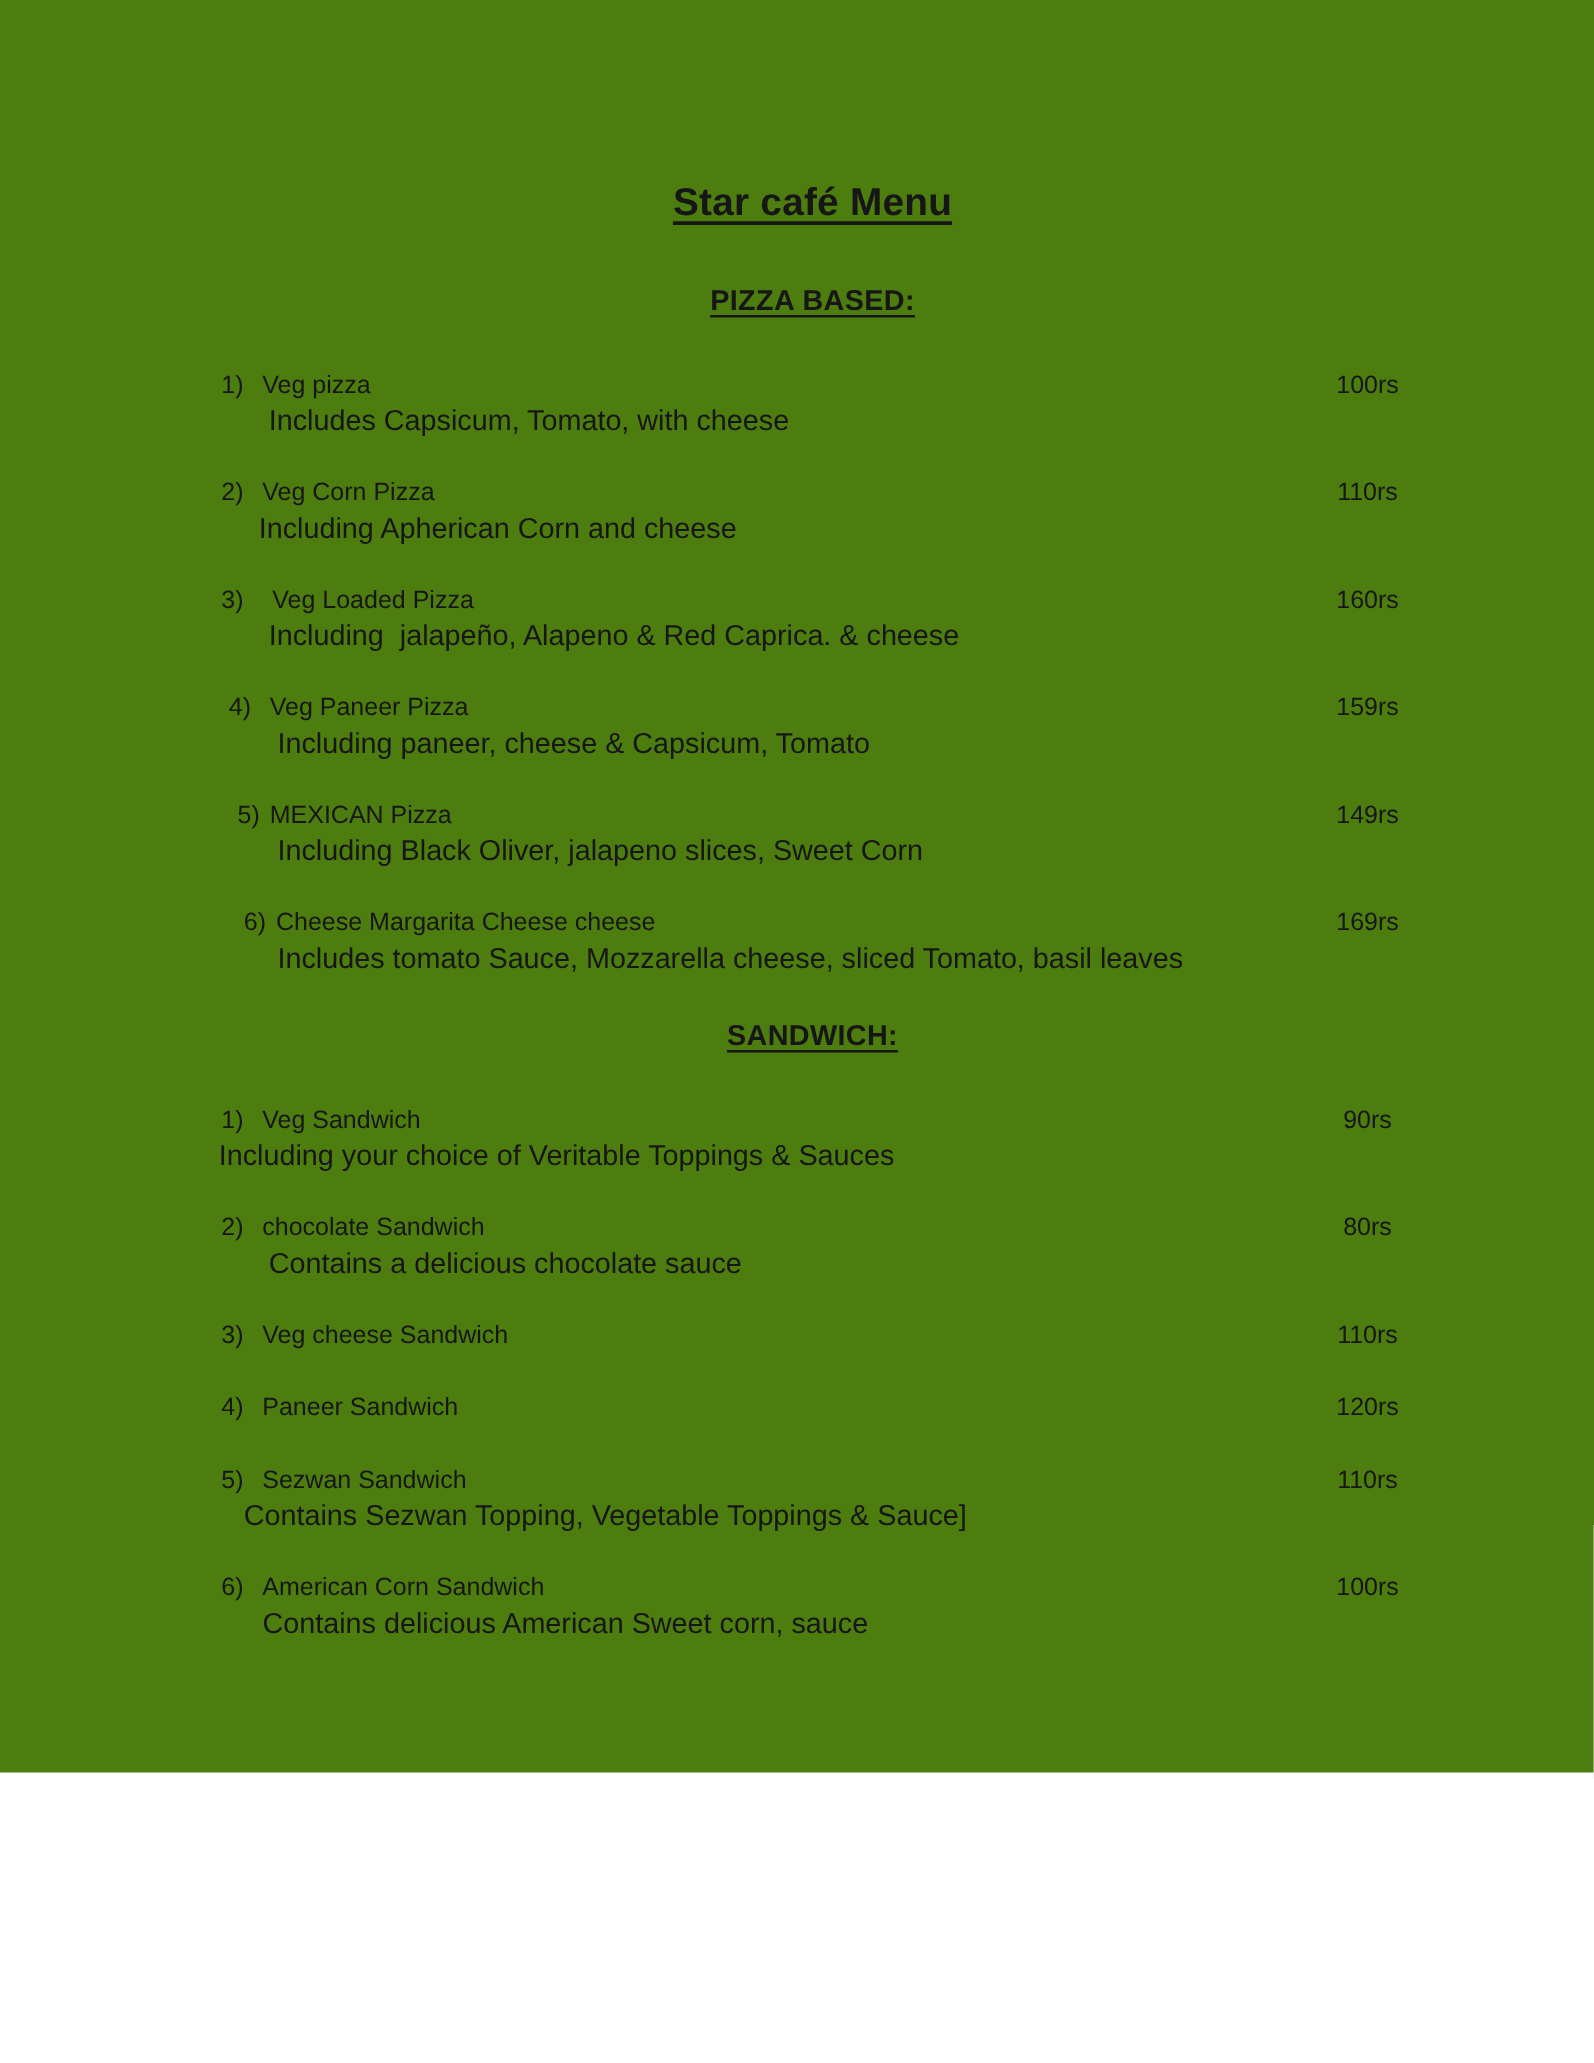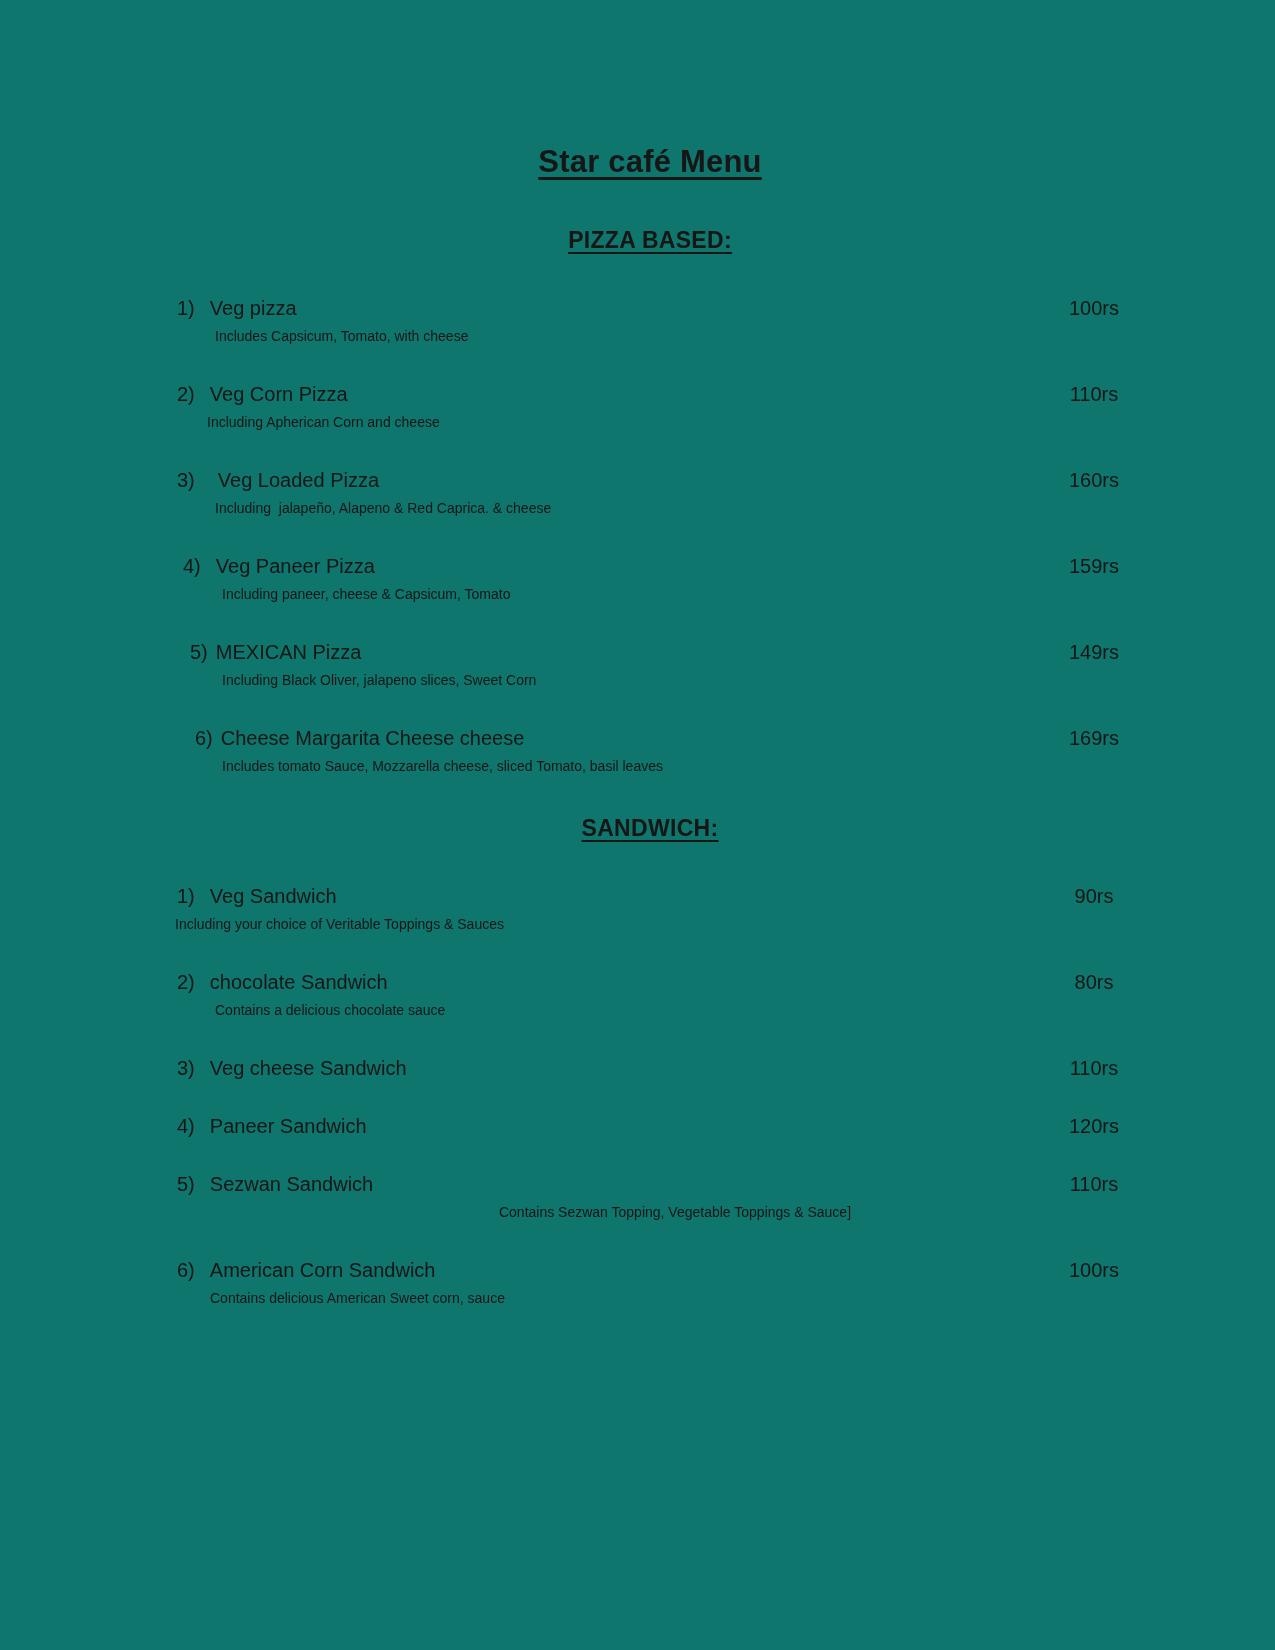--- a/index.html
+++ b/index.html
@@ -10,22 +10,22 @@
   body {
     width: 1275px;
     height: 1650px;
     overflow: hidden;
     font-family: "Liberation Sans", "DejaVu Sans", sans-serif;
     color: #161616;
     position: relative;
   }
   .page {
     width: 1275px;
-    height: 1650px;
-    background: #0f766e;
+    height: 1418px;
+    background: #4d7c0f;
     box-sizing: border-box;
     padding: 143px 120px 0 145px;
   }
   .doc-title {
     text-align: center;
     font-size: 31px;
     font-weight: 700;
     letter-spacing: 0.2px;
     margin: 0 0 45px 0;
     line-height: 38px;
@@ -64,21 +64,21 @@
   .item-name { white-space: pre; }
   .price {
     margin-left: auto;
     width: 122px;
     box-sizing: content-box;
     text-align: center;
     font-size: 20px;
     flex-shrink: 0;
   }
   .desc {
-    font-size: 14px;
+    font-size: 23px;
     line-height: 28px;
     white-space: pre-wrap;
   }
 </style>
 </head>
 <body>
 
 <div class="page">
 
   <h1 class="doc-title"><span>Star café Menu</span></h1>
@@ -177,21 +177,21 @@
         <span class="price">120rs</span>
       </div>
     </div>
 
     <div class="item">
       <div class="item-row" style="padding-left:32px;">
         <span class="num" style="margin-right:15px;">5)</span>
         <span class="item-name">Sezwan Sandwich</span>
         <span class="price" style="padding-left:14px;">110rs</span>
       </div>
-      <div class="desc" style="padding-left:50px;text-align:center;">Contains Sezwan Topping, Vegetable Toppings &amp; Sauce]</div>
+      <div class="desc" style="padding-left:50px;">Contains Sezwan Topping, Vegetable Toppings &amp; Sauce]</div>
     </div>
 
     <div class="item">
       <div class="item-row" style="padding-left:32px;">
         <span class="num" style="margin-right:15px;">6)</span>
         <span class="item-name">American Corn Sandwich</span>
         <span class="price" style="padding-left:22px;">100rs</span>
       </div>
       <div class="desc" style="padding-left:65px;">Contains delicious American Sweet corn, sauce</div>
     </div>

